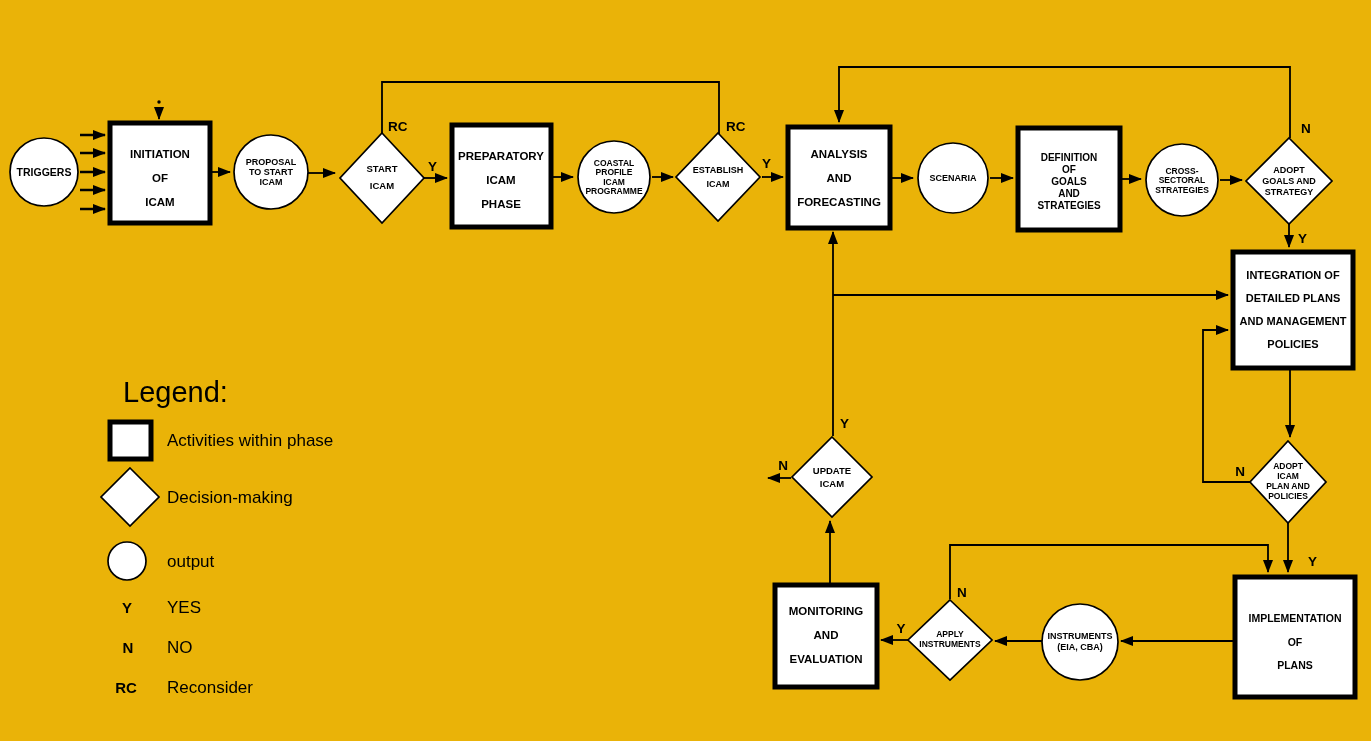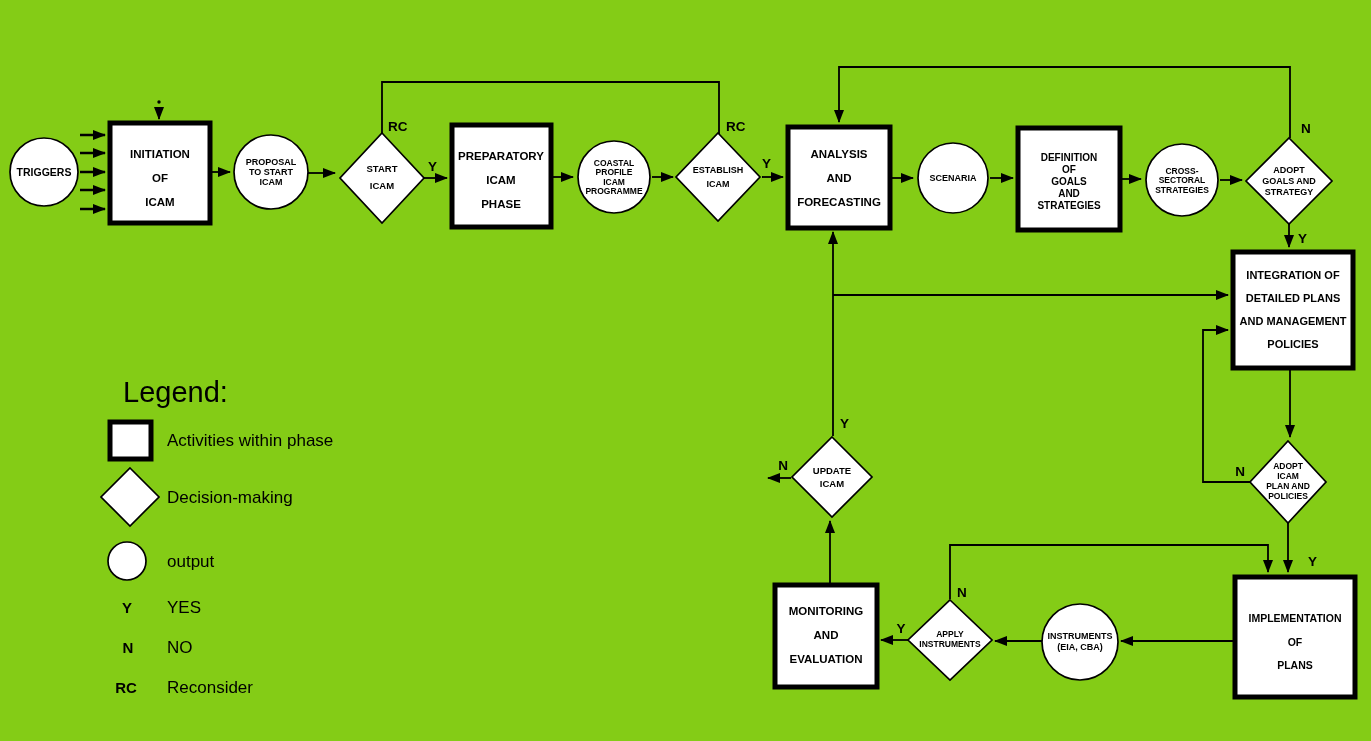--- a/index.html
+++ b/index.html
@@ -1,20 +1,20 @@
 <!DOCTYPE html>
 <html><head>
 <meta charset="utf-8">
 <style>
   html, body { margin: 0; padding: 0; background: #ffffff; }
   .canvas {
     position: relative;
     width: 1371px;
     height: 741px;
-    background: #84cc16;
+    background: #eab308;
     overflow: hidden;
   }
   svg { display: block; }
   svg text {
     font-family: "Liberation Sans", sans-serif;
     fill: #000000;
   }
   .shape-thick { fill: #ffffff; stroke: #000000; stroke-width: 5; }
   .shape-thin  { fill: #ffffff; stroke: #000000; stroke-width: 1.7; }
   .edge      { fill: none; stroke: #000000; stroke-width: 1.8; }

